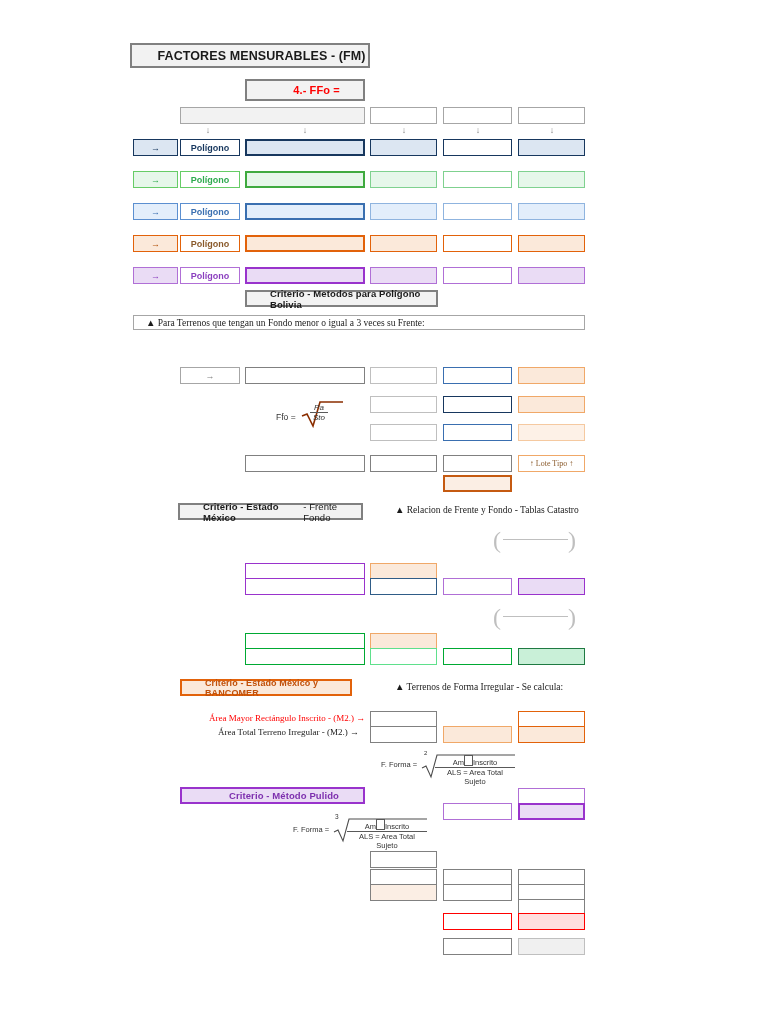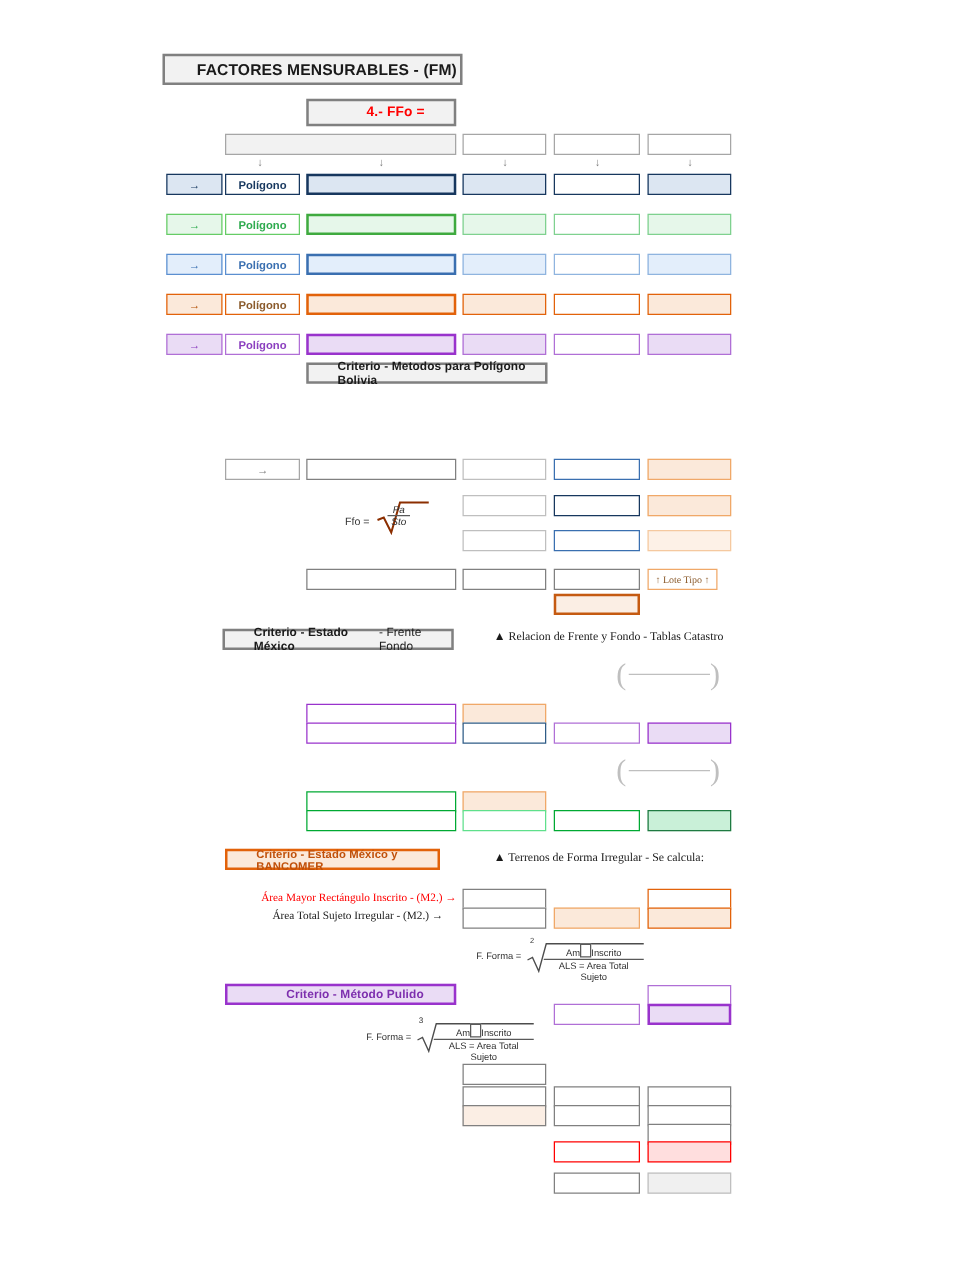--- a/index.html
+++ b/index.html
@@ -133,20 +133,23 @@
     </div>
   <div class="cell" style="left:245px;top:267px;width:120px;border:2px solid #9933cc;background:#eadcf5;"></div>
   <div class="cell" style="left:370px;top:267px;width:67px;border-color:#b06fd6;background:#eadcf5;"></div>
   <div class="cell" style="left:443px;top:267px;width:69px;border-color:#b06fd6;background:#ffffff;"></div>
   <div class="cell" style="left:518px;top:267px;width:67px;border-color:#b06fd6;background:#eadcf5;"></div>
 
   <div class="banner" style="left:245px;top:290px;width:193px;height:17px;font-size:9.5px;">
     <span>Criterio - Metodos para Polígono Bolivia</span>
   </div>
 
+  <div class="notebar" style="left:133px;top:315px;width:452px;padding-left:12px;">
+    <span>▲  Para Terrenos que tengan un Fondo menor o igual a 3 veces su Frente:</span>
+  </div>
 
   <div class="cell t" style="left:180px;top:367px;width:60px;color:#808080;font-size:9px;">
     <span>→</span>
     </div>
   <div class="cell" style="left:245px;top:367px;width:120px;border-color:#808080;"></div>
   <div class="cell" style="left:370px;top:367px;width:67px;border-color:#bfbfbf;"></div>
   <div class="cell" style="left:443px;top:367px;width:69px;border-color:#3a6fb0;"></div>
   <div class="cell" style="left:518px;top:367px;width:67px;border-color:#f0a868;background:#fbe9da;"></div>
 
   <div class="txt" style="left:276px;top:412px;font-size:8.5px;color:#333;">
@@ -164,21 +167,21 @@
   <div class="cell" style="left:443px;top:396px;width:69px;border-color:#17375e;"></div>
   <div class="cell" style="left:518px;top:396px;width:67px;border-color:#f0a868;background:#fbe9da;"></div>
 
   <div class="cell" style="left:370px;top:424px;width:67px;border-color:#bfbfbf;"></div>
   <div class="cell" style="left:443px;top:424px;width:69px;border-color:#3a6fb0;"></div>
   <div class="cell" style="left:518px;top:424px;width:67px;border-color:#f5c9a0;background:#fdf1e7;"></div>
 
   <div class="cell" style="left:245px;top:455px;width:120px;border-color:#808080;"></div>
   <div class="cell" style="left:370px;top:455px;width:67px;border-color:#808080;"></div>
   <div class="cell" style="left:443px;top:455px;width:69px;border-color:#808080;"></div>
-  <div class="cell t" style="left:518px;top:455px;width:56px;border-color:#f0a868;color:#8a5a2b;font-size:8px;">
+  <div class="cell t" style="left:518px;top:455px;width:67px;border-color:#f0a868;color:#8a5a2b;font-size:8px;">
     <span class="serif">↑ Lote Tipo ↑</span>
   </div>
   <div class="cell" style="left:443px;top:475px;width:69px;border:2px solid #c55a11;background:#fbeee4;"></div>
 
   <div class="banner" style="left:178px;top:503px;width:185px;height:17px;font-size:9.5px;">
     <span>Criterio - Estado México</span>
       <span style="font-weight:normal;"> - Frente Fondo</span>
   </div>
   <div class="txt serif" style="left:395px;top:505px;font-size:9.5px;color:#1a1a1a;">
     <span>▲ Relacion de Frente y Fondo - Tablas Catastro</span>
@@ -210,21 +213,21 @@
     <span>Criterio - Estado México y BANCOMER</span>
   </div>
   <div class="txt serif" style="left:395px;top:682px;font-size:9.5px;color:#1a1a1a;">
     <span>▲ Terrenos de Forma Irregular - Se calcula:</span>
   </div>
 
   <div class="txt serif" style="left:209px;top:713px;font-size:9px;color:#ff0000;">
     <span>Área Mayor Rectángulo Inscrito - (M2.) →</span>
   </div>
   <div class="txt serif" style="left:218px;top:727px;font-size:9px;color:#1a1a1a;">
-    <span>Área Total Sujeto Irregular - (M2.) →</span>
+    <span>Área Total Terreno Irregular - (M2.) →</span>
   </div>
 
   <div class="cell" style="left:370px;top:711px;width:67px;border-color:#808080;"></div>
   <div class="cell" style="left:370px;top:726px;width:67px;border-color:#808080;"></div>
   <div class="cell" style="left:443px;top:726px;width:69px;border-color:#f0a868;background:#fbe9da;"></div>
   <div class="cell" style="left:518px;top:711px;width:67px;border-color:#e2620a;"></div>
   <div class="cell" style="left:518px;top:726px;width:67px;border-color:#e2620a;background:#fbe9da;"></div>
 
   <div class="txt" style="left:381px;top:760px;font-size:7.5px;color:#333;">
     <span>F. Forma =</span>

